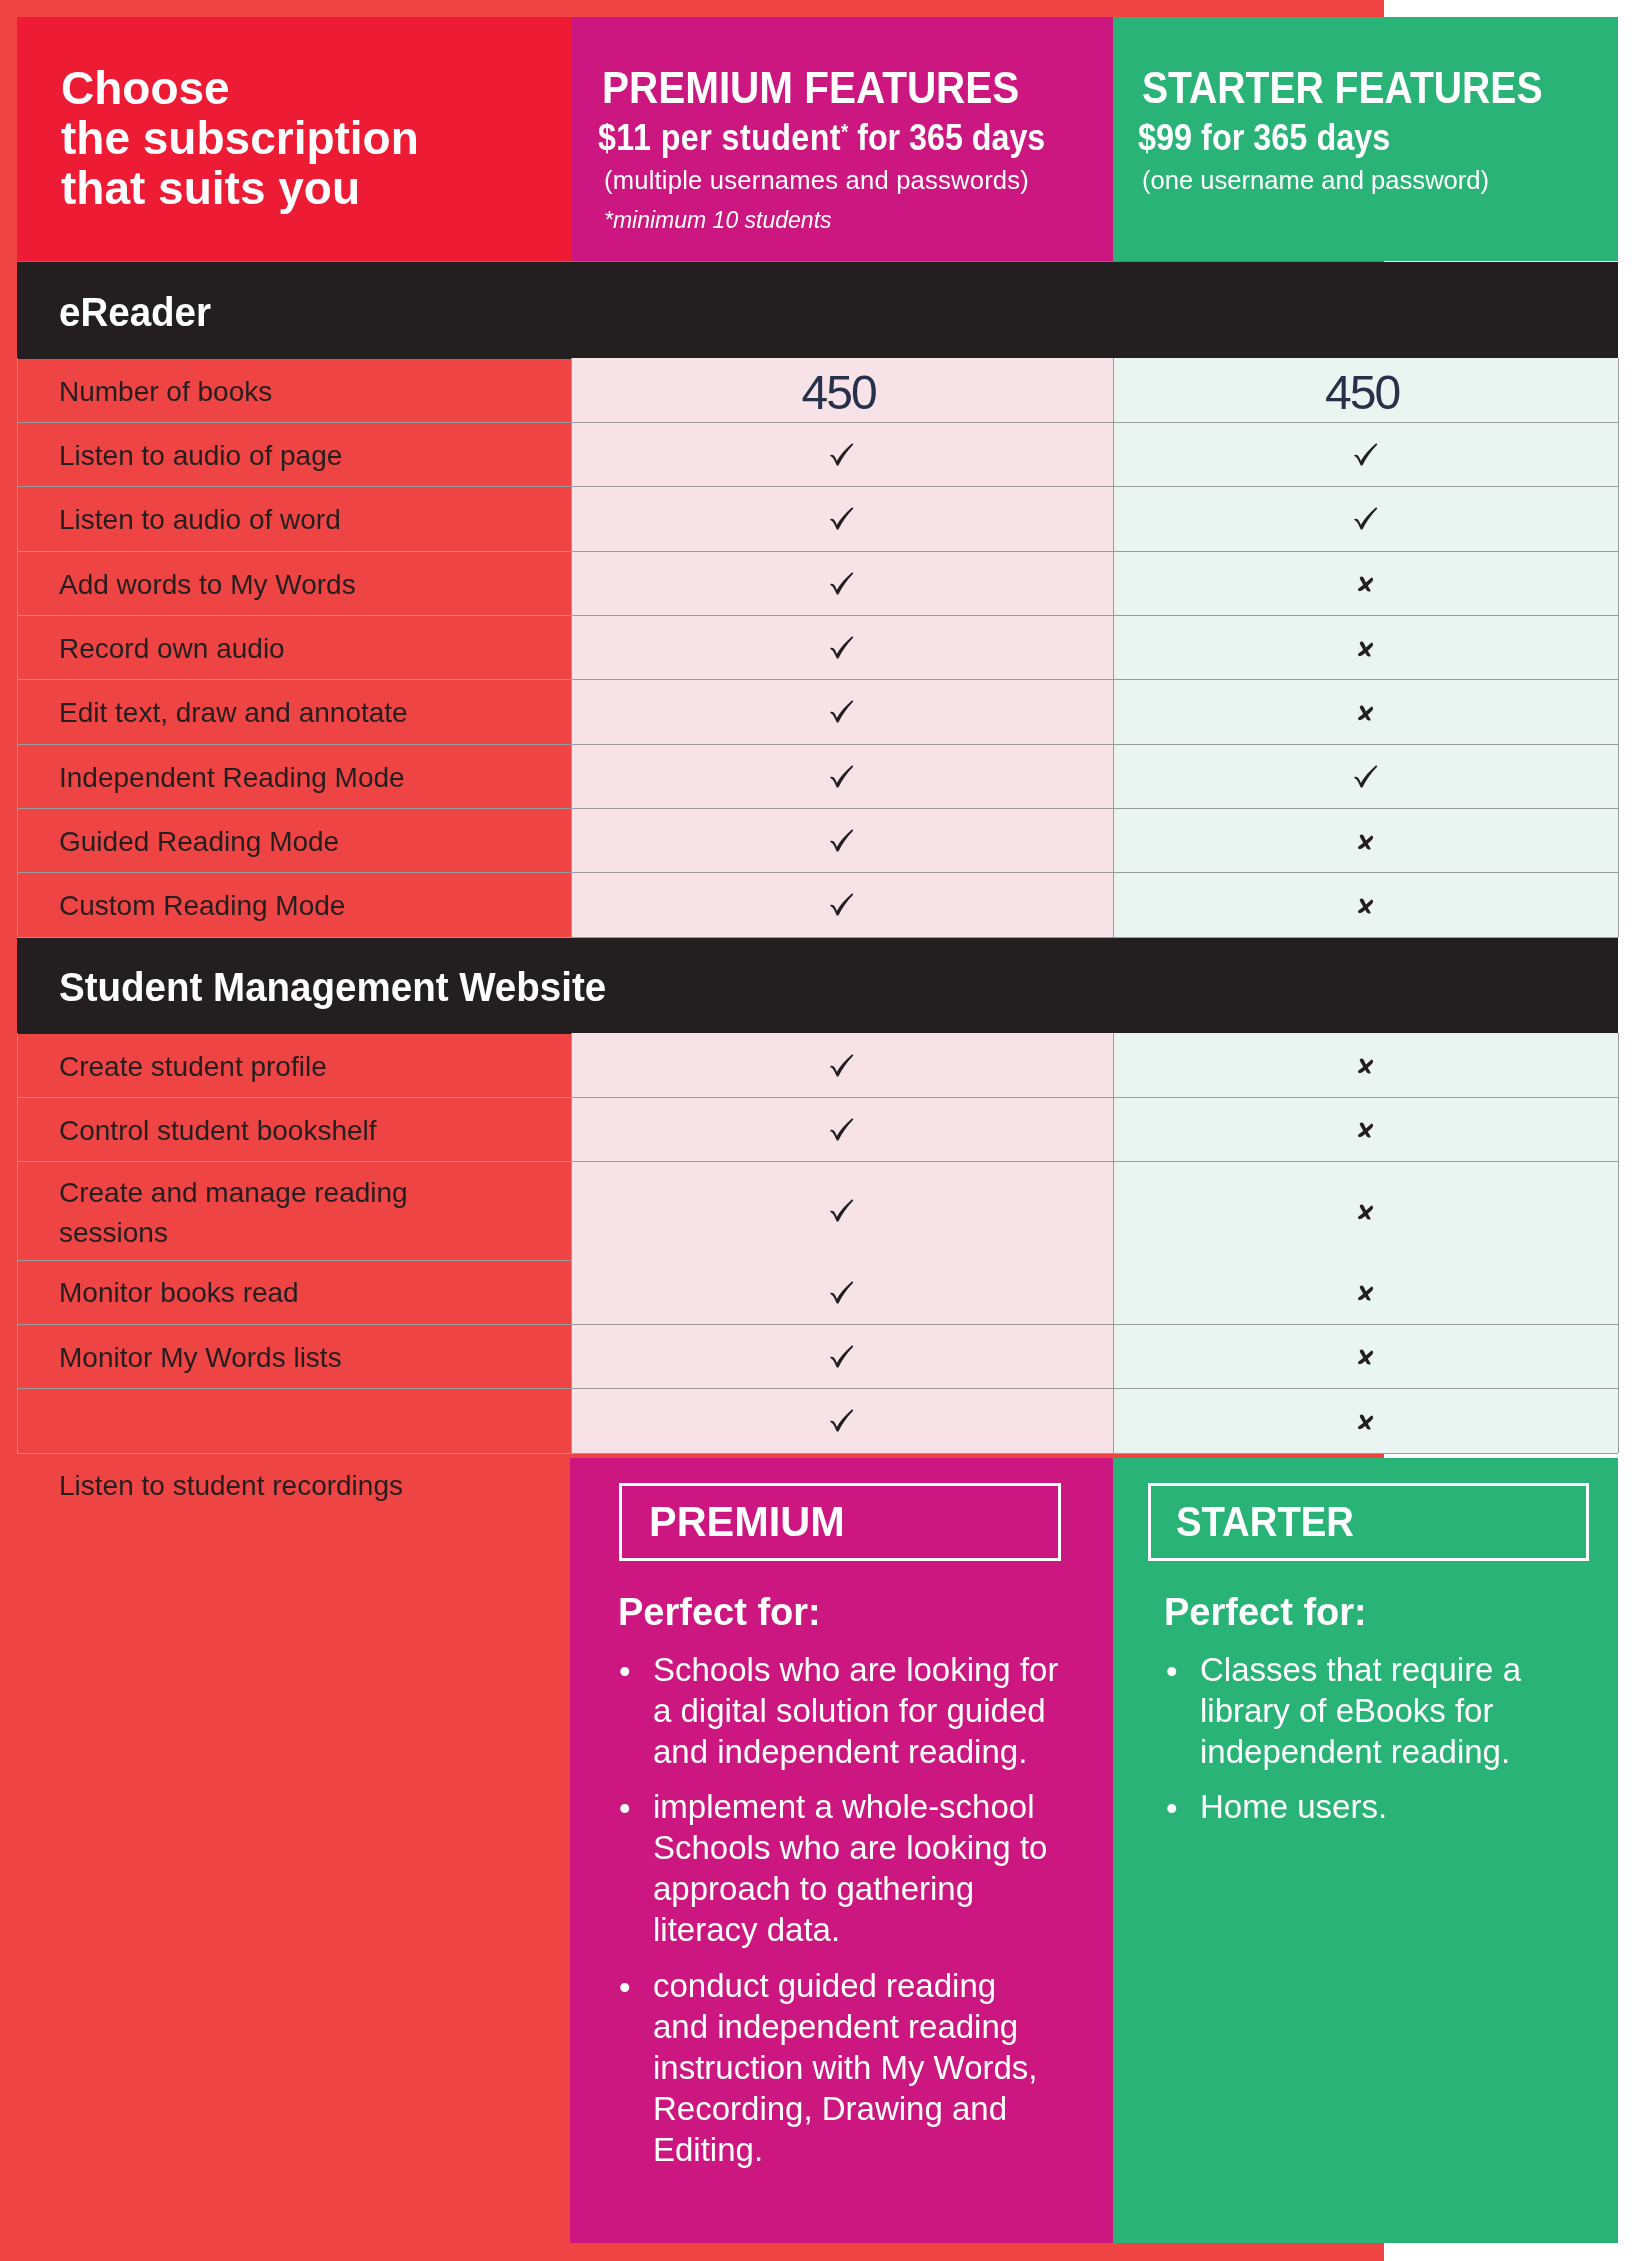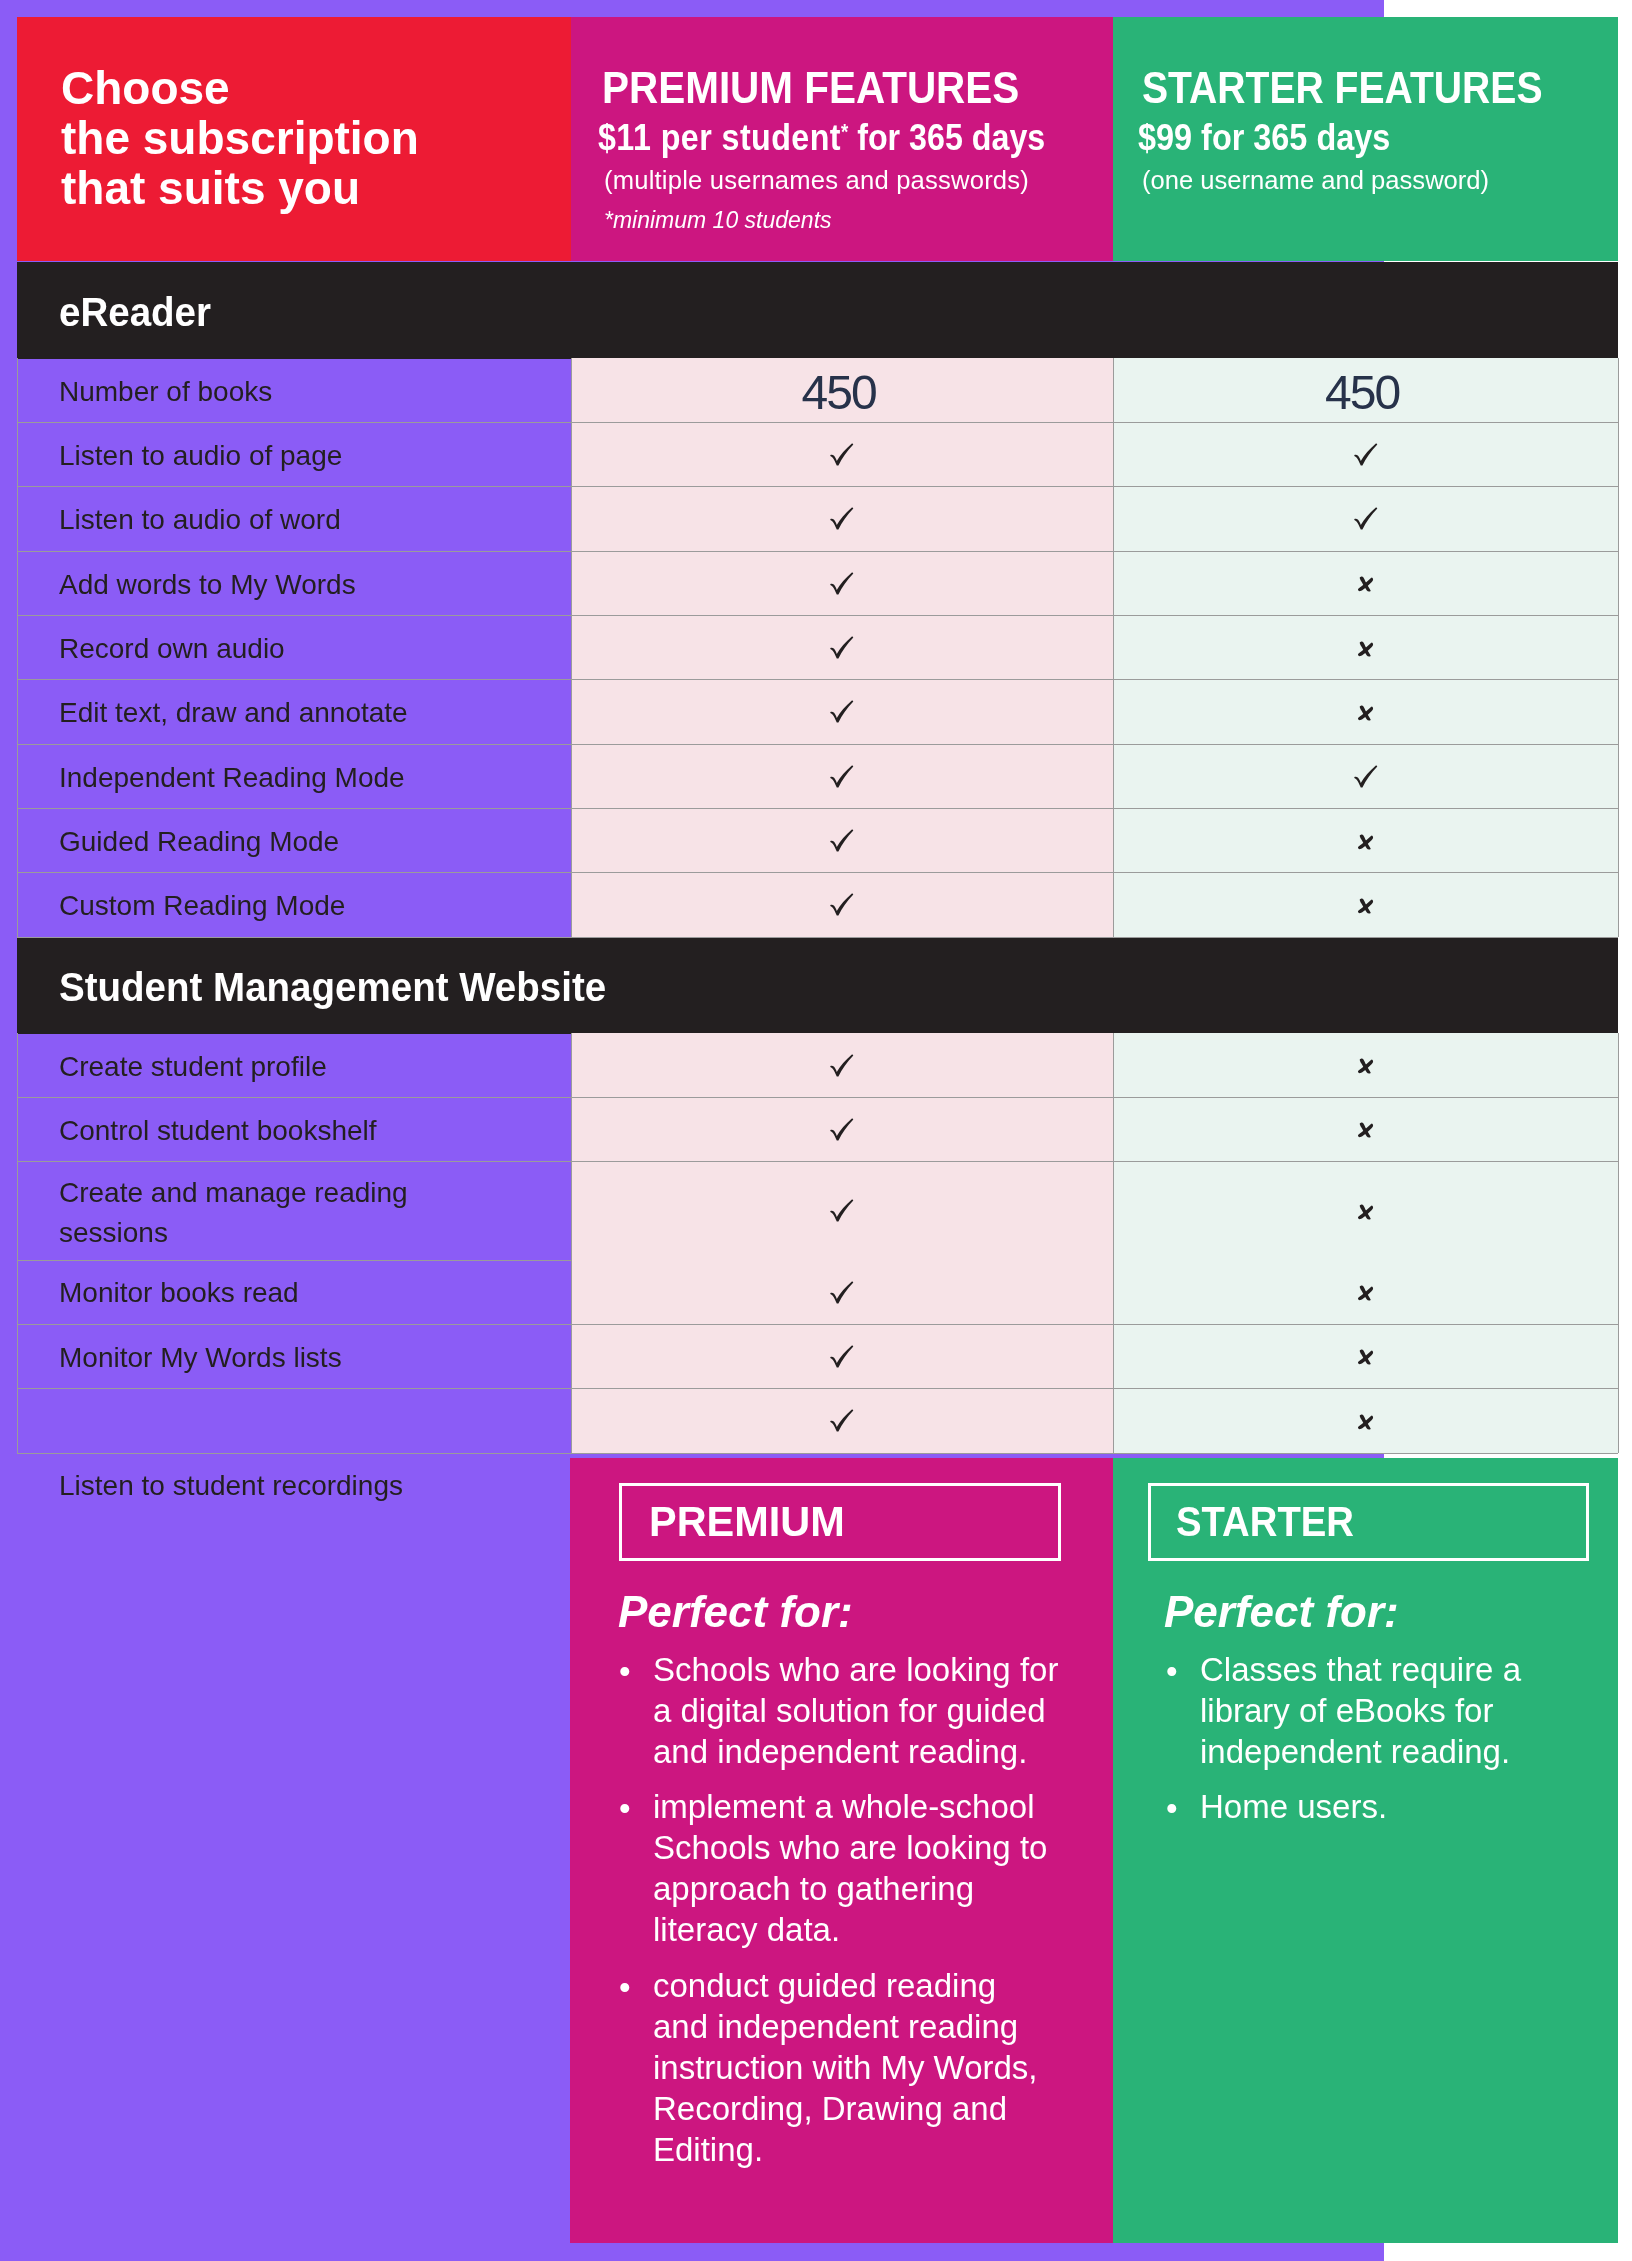--- a/index.html
+++ b/index.html
@@ -10,21 +10,21 @@
     --dark:#231F20;
     --pinktint:#F7E3E7;
     --greentint:#EAF4F0;
     --rule:#9b9b9b;
     --navy:#27324A;
   }
   html,body{margin:0;padding:0;background:#ffffff;}
   body{width:1632px;height:2261px;overflow:hidden;
        font-family:"Liberation Sans", sans-serif;
        -webkit-font-smoothing:antialiased;}
-  .page{position:relative;width:1384px;height:2261px;background:#8b5cf6;}
+  .page{position:relative;width:1384px;height:2261px;background:#ef4444;}
   .abs{position:absolute;}
 
   
   .hdr{position:absolute;top:17px;height:244px;}
   .hdr-red   {left:17px;  width:554px;  background:var(--red);}
   .hdr-pink  {left:571px; width:542px;  background:var(--pink);}
   .hdr-green {left:1113px;width:505px;  background:var(--green);}
 
   .title{position:absolute;left:61px;top:63px;color:#fff;
          font-weight:bold;font-size:46px;line-height:50px;white-space:nowrap;}
@@ -51,21 +51,21 @@
   .num{position:absolute;color:var(--navy);font-size:48px;line-height:48px;text-align:center;
        letter-spacing:-1.9px;text-indent:-6.7px;}
 
   
   .bot{position:absolute;top:1458px;height:785px;}
   .bot-pink{left:570px;width:543px;background:var(--pink);}
   .bot-green{left:1113px;width:505px;background:var(--green);}
   .tagbox{position:absolute;box-sizing:border-box;border:3.7px solid #fff;}
   .tagbox > span{position:absolute;color:#fff;font-weight:bold;font-size:42px;line-height:42px;white-space:pre;
                  transform-origin:left top;}
-  .pf{position:absolute;color:#fff;font-weight:bold;font-size:44px;line-height:34px;white-space:pre;font-style:italic;}
+  .pf{position:absolute;color:#fff;font-weight:bold;font-size:38px;line-height:34px;white-space:pre;}
   .bl{position:absolute;color:#fff;font-size:33px;line-height:41px;white-space:nowrap;}
   .bl > .bu{position:absolute;line-height:41px;font-size:33px;}
 </style>
 </head>
 <body>
 
 <div class="page">
 
   <div class="hdr hdr-red"></div>
   <div class="hdr hdr-pink"></div>

